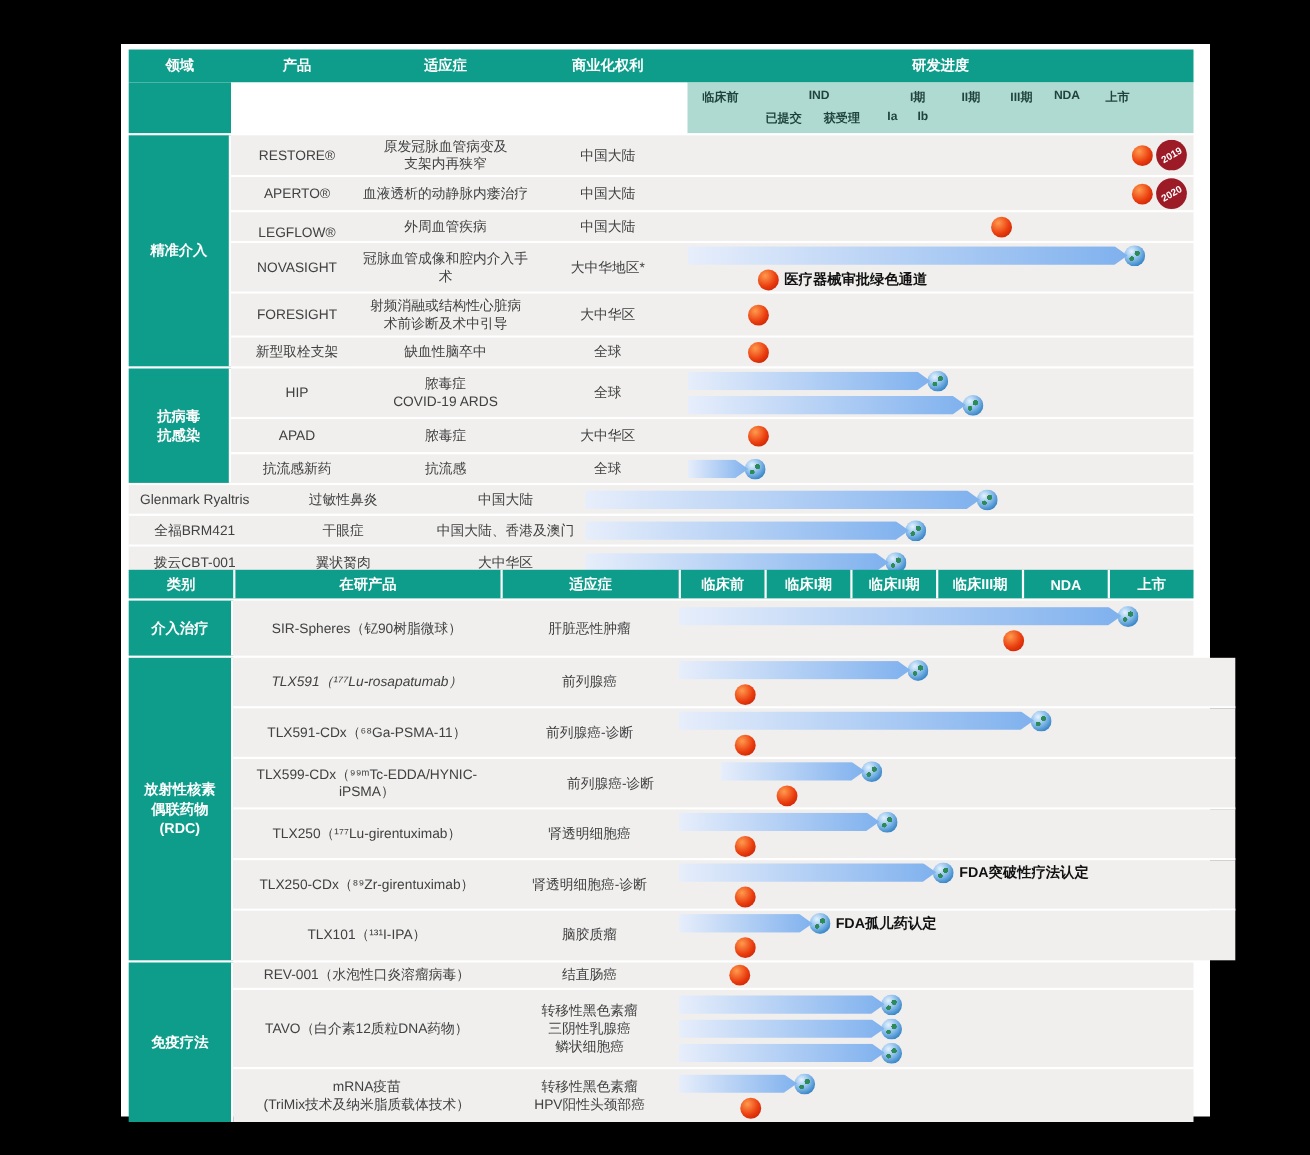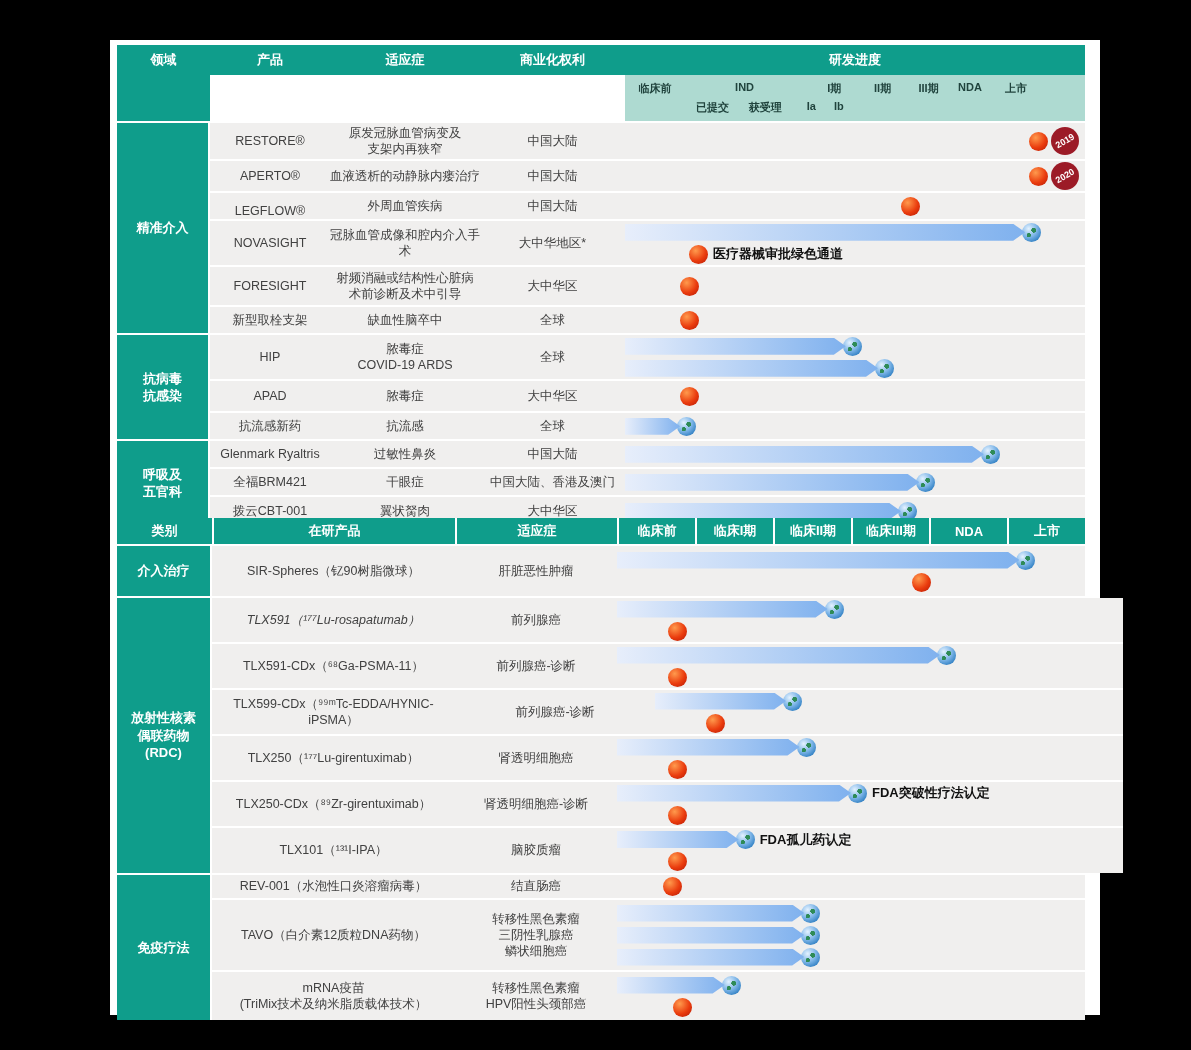--- a/index.html
+++ b/index.html
@@ -205,22 +205,20 @@
             <div class="c-prog" style="width: 460px;">
               <div class="barline">
                 <div class="bar blue" style="width: 12%;"></div>
                 <span class="mk globe"></span>
               </div>
             </div>
           </div>
         </div>
       </div>
       <div class="grp">
-        <div class="gcell" style="width: 93px;">呼吸及
-五官科</div>
         <div class="grows">
           <div class="row" style="min-height: 28px;">
             <div class="cell" style="width: 120px;">Glenmark Ryaltris</div>
             <div class="cell" style="width: 150px;">过敏性鼻炎</div>
             <div class="cell" style="width: 145px;">中国大陆</div>
             <div class="c-prog" style="width: 460px;">
               <div class="barline">
                 <div class="bar blue" style="width: 78%;"></div>
                 <span class="mk globe"></span>
               </div>

